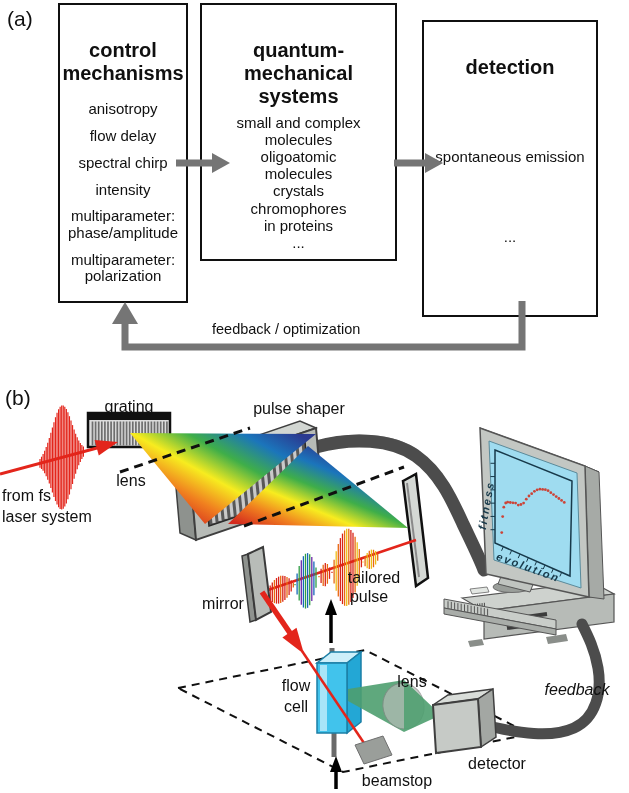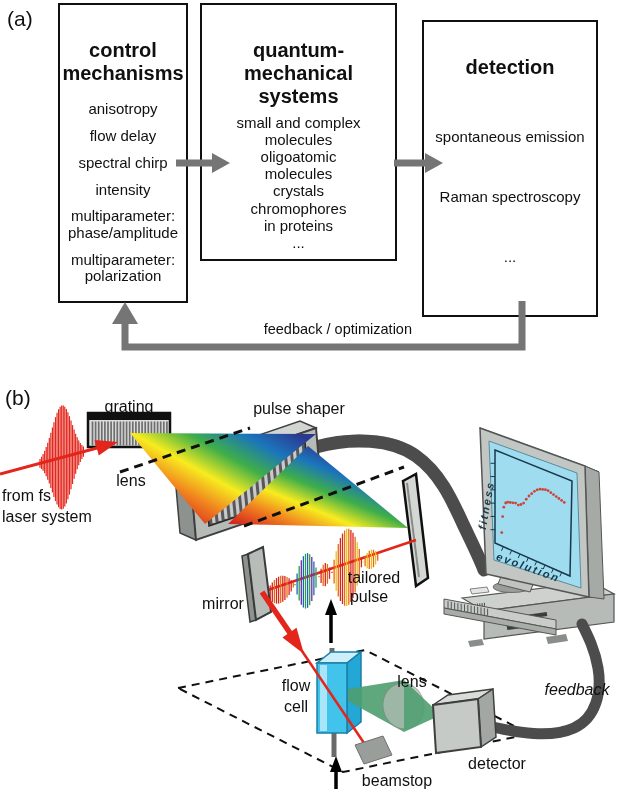--- a/index.html
+++ b/index.html
@@ -4,21 +4,21 @@
 <style>
   html,body{margin:0;padding:0;background:#fff;}
   .canvas{position:relative;width:629px;height:793px;background:#fff;
           font-family:"Liberation Sans",sans-serif;overflow:hidden;color:#101010;}
   .panel-label{position:absolute;font-size:21px;color:#101010;}
   .abox{position:absolute;border:2px solid #101010;background:#fff;display:flex;
         flex-direction:column;text-align:center;box-sizing:border-box;}
   .abox-title{font-weight:bold;font-size:20px;line-height:1.15;white-space:pre-line;padding-top:7px;margin-top:27px;}
   .abox-items{flex:1;display:flex;flex-direction:column;justify-content:space-evenly;
               font-size:15px;line-height:1.1;white-space:pre-line;padding:6px 2px 6px 2px;}
-  .feedback-label{position:absolute;left:212px;top:321px;width:200px;text-align:right;font-size:14.5px;}
+  .feedback-label{position:absolute;left:212px;top:321px;width:200px;text-align:left;font-size:14.5px;}
   svg{position:absolute;left:0;pointer-events:none;}
   #svg-a{top:0;z-index:3;}
   #svg-b{top:380px;z-index:1;}
   .lbl{font-size:16px;fill:#101010;}
   .lbl-it{font-style:italic;}
   .screen-lbl{font-size:11px;font-weight:bold;font-style:italic;fill:#17394a;letter-spacing:2px;}
 </style>
 </head>
 <body>
 
@@ -53,21 +53,20 @@
       <div>chromophores
 in proteins</div>
       <div>...</div>
     </div>
   </div>
 
   <div class="abox" style="left:422px;top:20px;width:176px;height:297px;">
     <div class="abox-title">detection</div>
     <div class="abox-items">
       <div>spontaneous emission</div>
-      <div>Raman spectroscopy</div>
       <div>...</div>
     </div>
   </div>
 
   <div class="feedback-label">feedback / optimization</div>
 
   <svg id="svg-a" width="629" height="380" viewBox="0 0 629 380">
     <g>
       <line x1="176" y1="163" x2="212" y2="163" stroke-width="7" stroke="#757575"></line>
       <polygon points="212,153 212,173 230,163" fill="#757575"></polygon>

